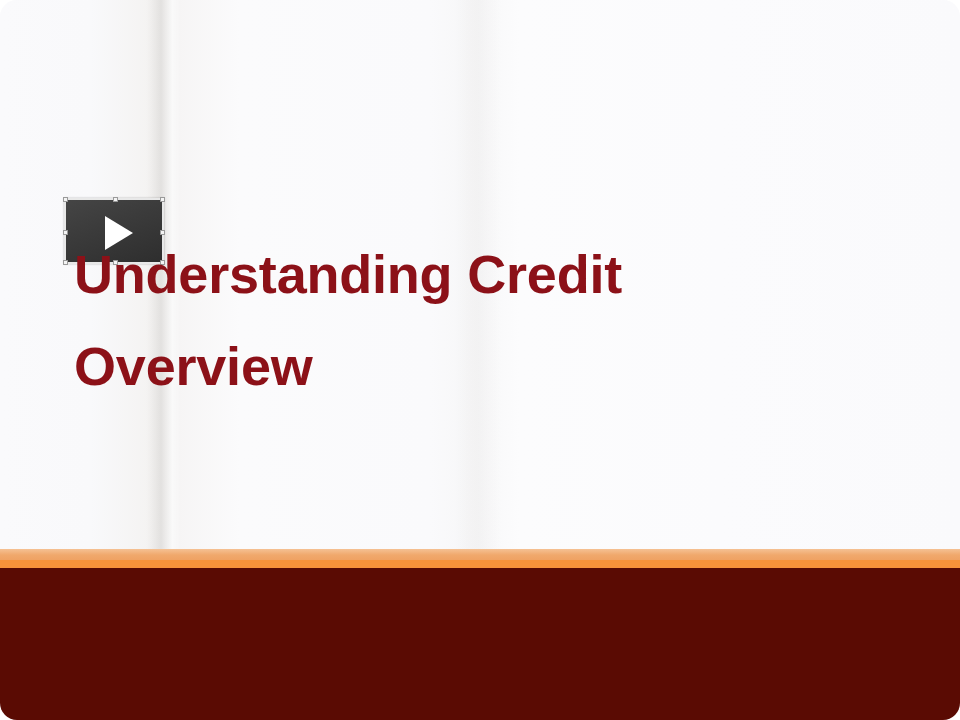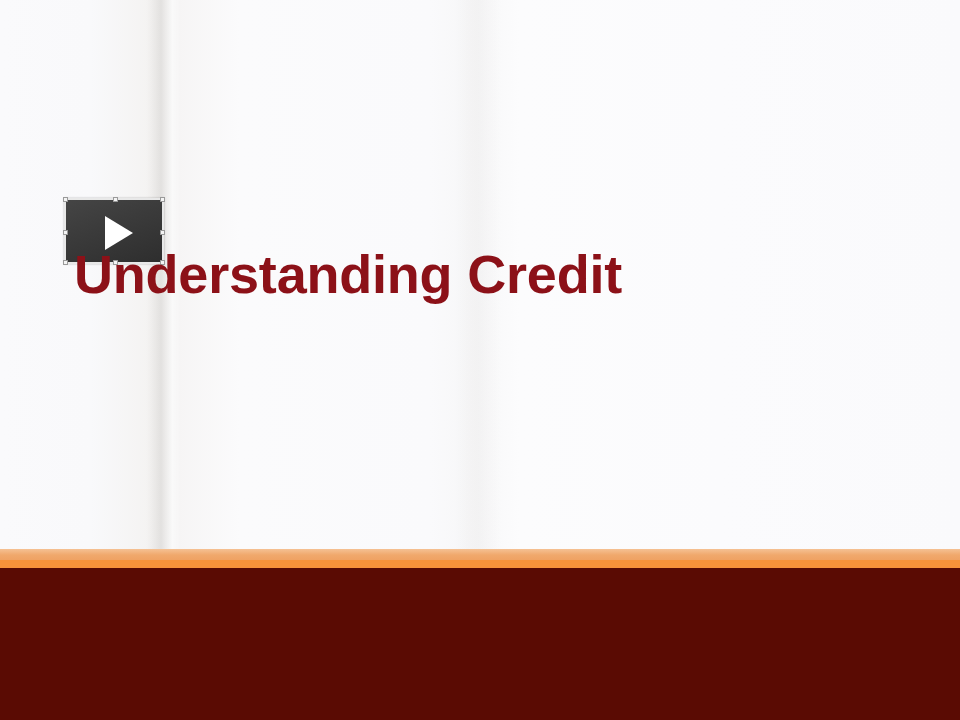--- a/index.html
+++ b/index.html
@@ -10,20 +10,21 @@
   body {
     font-family: "Liberation Sans", sans-serif;
   }
 
   .slide {
     position: relative;
     width: 960px;
     height: 720px;
     overflow: hidden;
     background: #fbfbfd;
+    border-radius: 17px;
   }
 
   
   .slide-bg {
     position: absolute;
     left: 0; top: 0;
     width: 960px;
     height: 720px;
     background:
       linear-gradient(to right,
@@ -162,19 +163,20 @@
     <div class="handle h-tr"></div>
     <div class="handle h-ml"></div>
     <div class="handle h-mr"></div>
     <div class="handle h-bl"></div>
     <div class="handle h-bc"></div>
     <div class="handle h-br"></div>
   </div>
 
   <div class="title-block">
     <div class="title-line">Understanding Credit</div>
+    <div class="title-line">Overview</div>
   </div>
 
   <div class="band-light-orange"></div>
   <div class="band-orange"></div>
   <div class="band-maroon"></div>
 
 </div>
 
 </body></html>

